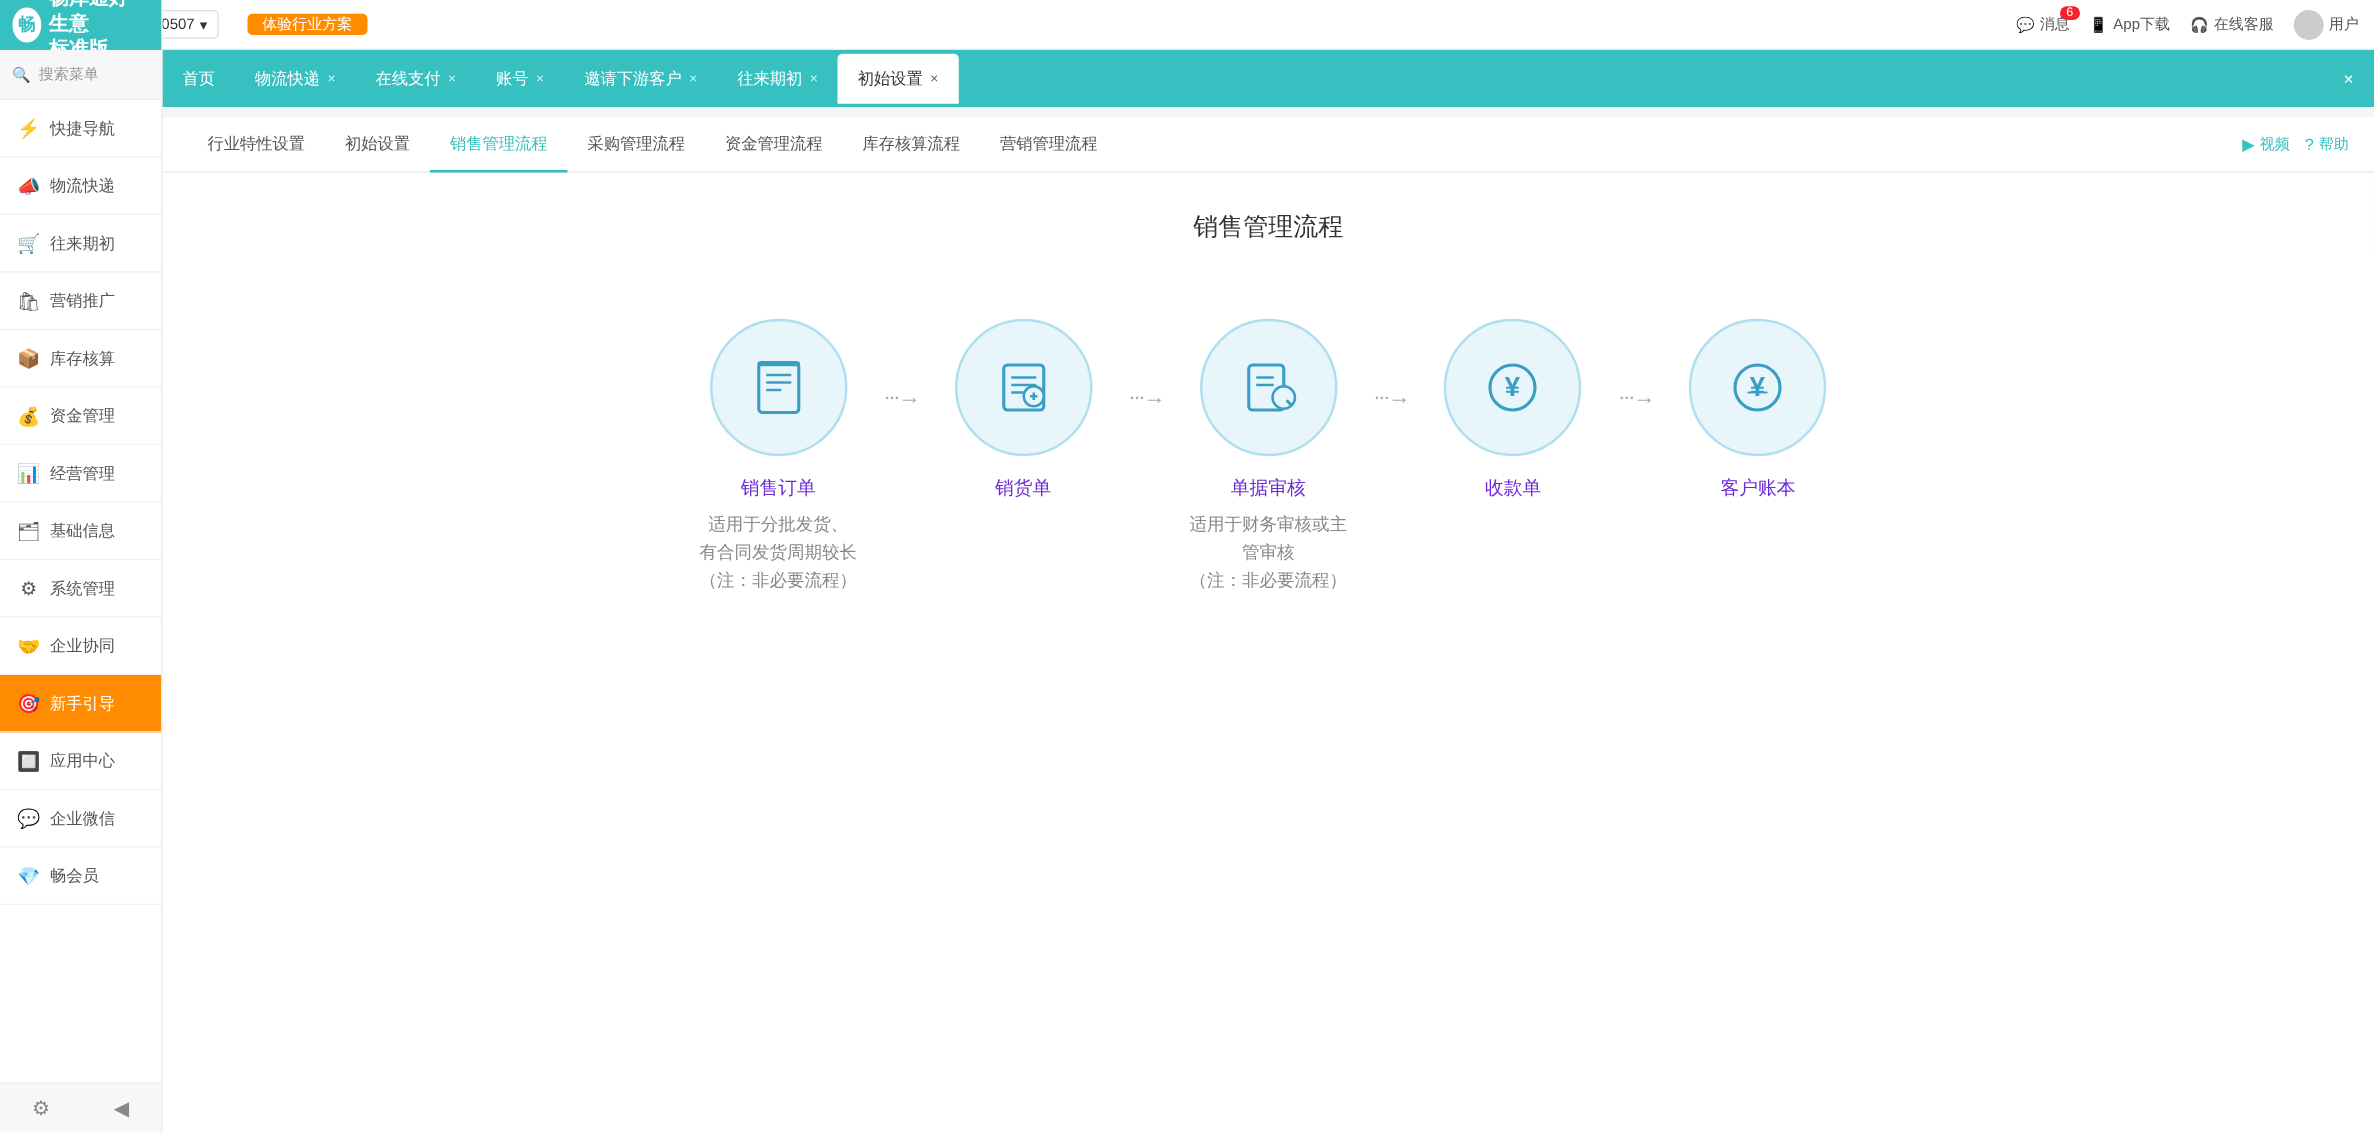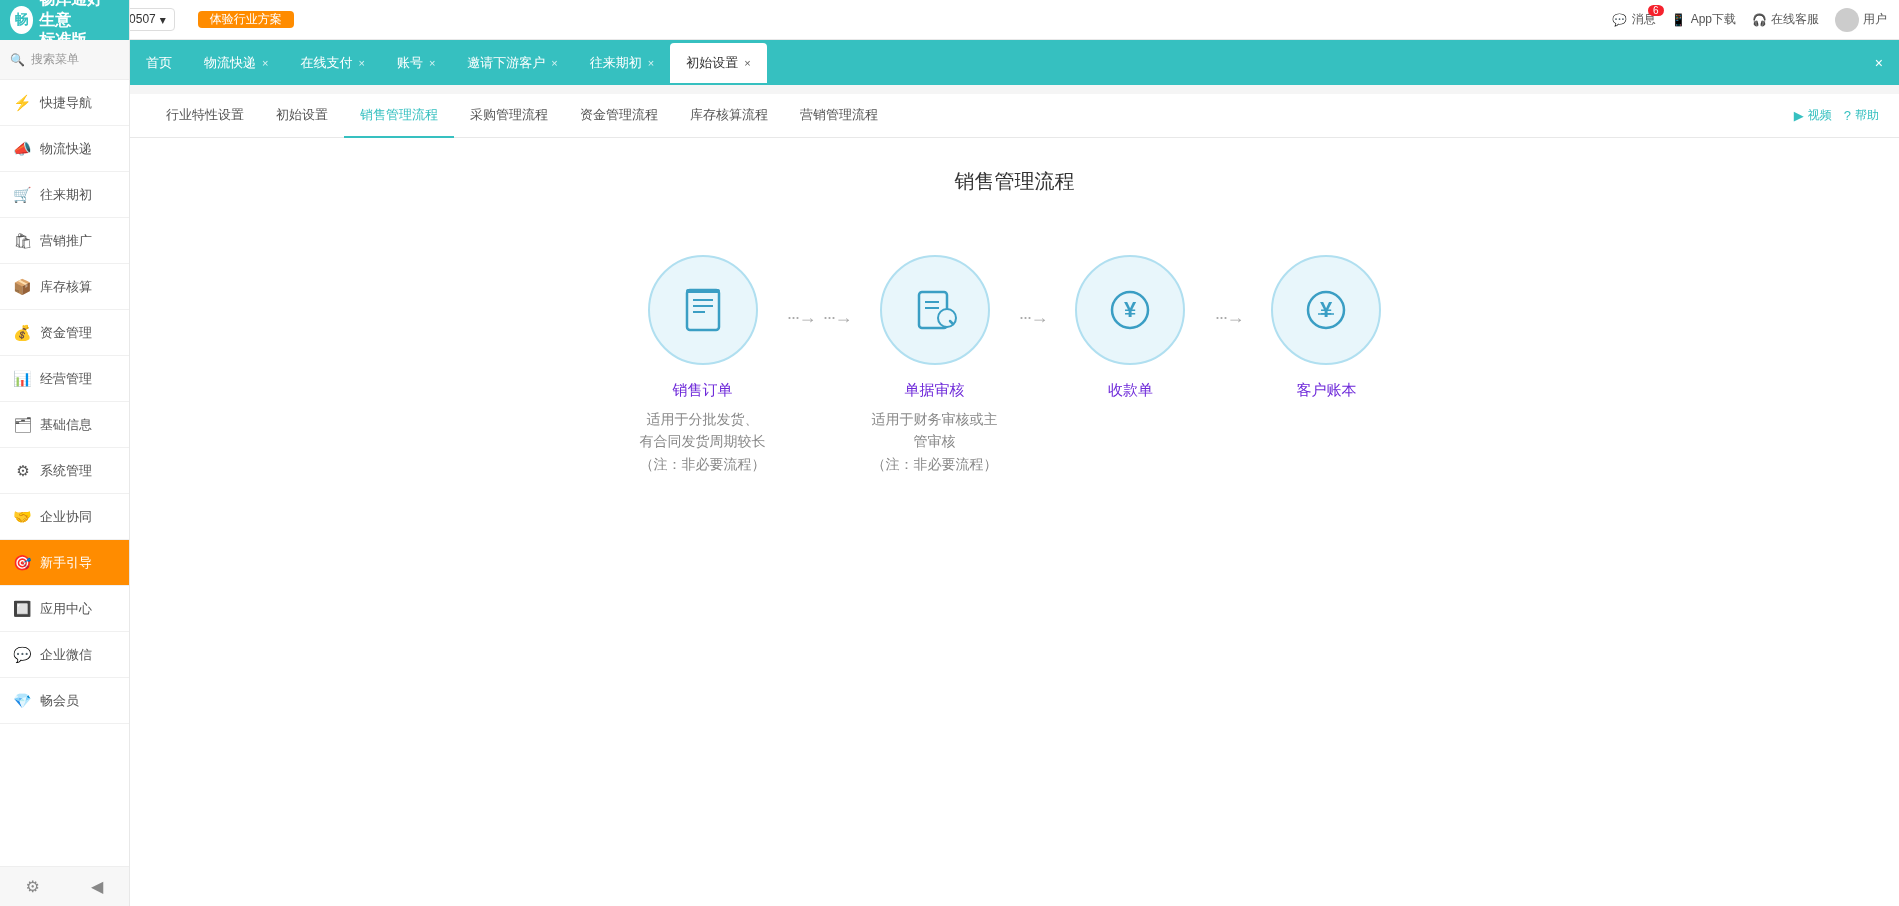--- a/index.html
+++ b/index.html
@@ -416,20 +416,35 @@
     <div class="flow-step-name">销售订单</div>
     <div class="flow-step-desc">
             <div>适用于分批发货、</div>
             <div>有合同发货周期较长</div>
             <div>（注：非必要流程）</div>
           </div>
   </div>
         <div class="flow-arrow">
           <span>···→</span>
         </div>
+        <div class="flow-step">
+    <div class="flow-circle">
+      <svg width="52" height="52" viewBox="0 0 52 52" fill="none">
+              <rect x="10" y="8" width="32" height="36" rx="3" stroke="#3a9ec4" stroke-width="2.5" fill="#e8f6fb"></rect>
+              <line x1="16" y1="18" x2="36" y2="18" stroke="#3a9ec4" stroke-width="2"></line>
+              <line x1="16" y1="24" x2="36" y2="24" stroke="#3a9ec4" stroke-width="2"></line>
+              <line x1="16" y1="30" x2="28" y2="30" stroke="#3a9ec4" stroke-width="2"></line>
+              <circle cx="34" cy="33" r="8" fill="#e8f6fb" stroke="#3a9ec4" stroke-width="2"></circle>
+              <line x1="31" y1="33" x2="37" y2="33" stroke="#3a9ec4" stroke-width="2"></line>
+              <line x1="34" y1="30" x2="34" y2="36" stroke="#3a9ec4" stroke-width="2"></line>
+            </svg>
+    </div>
+    <div class="flow-step-name">销货单</div>
+    <div class="flow-step-desc"></div>
+  </div>
         <div class="flow-arrow">
           <span>···→</span>
         </div>
         <div class="flow-step">
     <div class="flow-circle">
       <svg width="52" height="52" viewBox="0 0 52 52" fill="none">
               <rect x="10" y="8" width="28" height="36" rx="3" stroke="#3a9ec4" stroke-width="2.5" fill="#e8f6fb"></rect>
               <circle cx="38" cy="34" r="9" fill="#e8f6fb" stroke="#3a9ec4" stroke-width="2"></circle>
               <line x1="44" y1="40" x2="41" y2="37" stroke="#3a9ec4" stroke-width="2.5" stroke-linecap="round"></line>
               <line x1="16" y1="18" x2="30" y2="18" stroke="#3a9ec4" stroke-width="2"></line>

